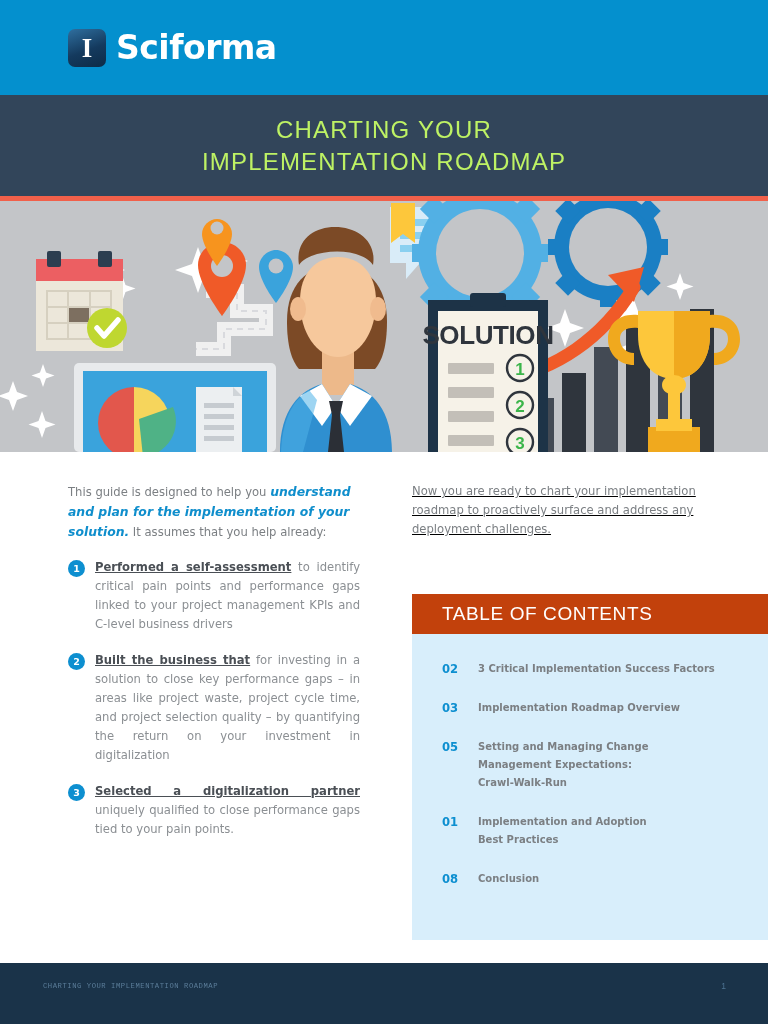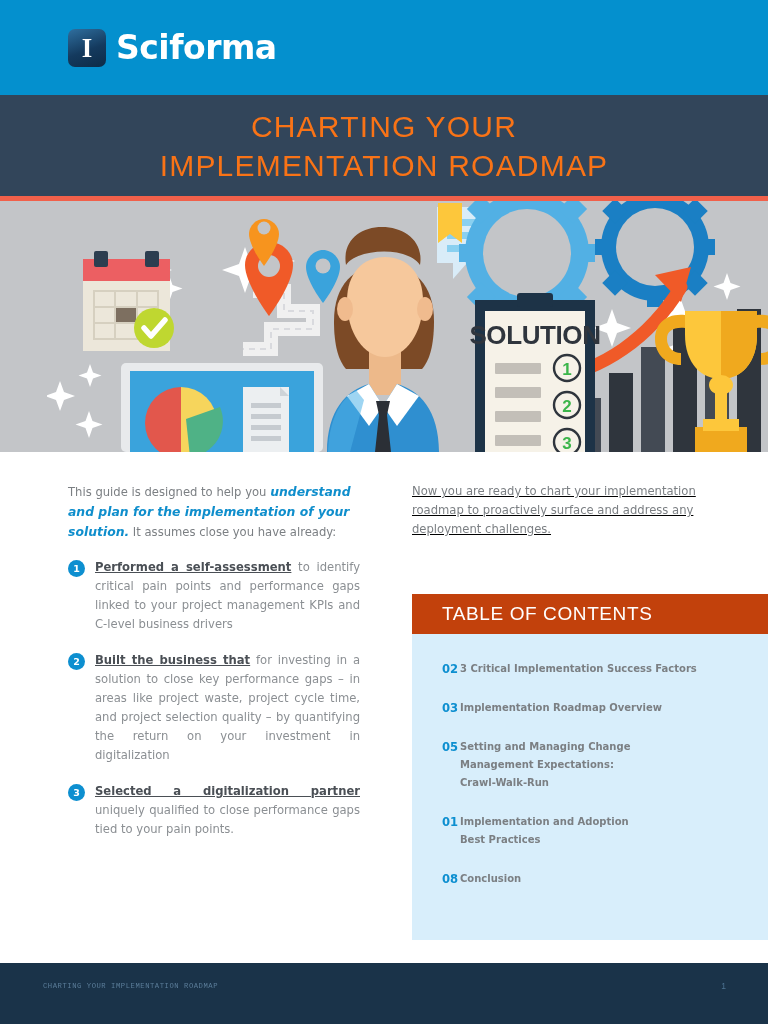--- a/index.html
+++ b/index.html
@@ -28,33 +28,33 @@
     font-size:33px; letter-spacing:-0.5px;
   }
 
   
   .title-band {
     position:absolute; left:0; top:95px; width:768px; height:101px;
     background:#32455a; display:flex; flex-direction:column;
     align-items:center; justify-content:center;
   }
   .title-band .tl {
-    color:#f97316; font-family:"Liberation Sans", sans-serif;
-    font-size:30px; letter-spacing:1.2px; line-height:1.30;
+    color:#bef264; font-family:"Liberation Sans", sans-serif;
+    font-size:24px; letter-spacing:1.2px; line-height:1.30;
     font-weight:400; text-align:center;
   }
   .accent-stripe {
     position:absolute; left:0; top:196px; width:768px; height:5px;
     background:#f1604a;
   }
 
   
   .hero {
     position:absolute; left:0; top:201px; width:768px; height:251px;
-    background:#c3c5c8; overflow:hidden;padding-left:47px;
+    background:#c3c5c8; overflow:hidden;
   }
   .hero svg { display:block; width:768px; height:251px; }
 
   
   .body-left {
     position:absolute; left:68px; top:482px; width:292px;
   }
   .lead {
     font-family:"DejaVu Sans", sans-serif;
     font-size:11.6px; line-height:19px; color:#7b7f83;
@@ -89,21 +89,21 @@
   
   .toc { position:absolute; left:412px; top:594px; width:356px; }
   .toc-head {
     background:#c2410c; height:40px; color:#ffffff;
     font-family:"Liberation Sans", sans-serif; font-size:19px;
     letter-spacing:0.6px; line-height:40px; padding-left:30px;
   }
   .toc-body {
     background:#d8eefb; padding:26px 24px 30px 30px; min-height:306px;
   }
-  .toc-row { display:flex; margin-bottom:21px; }
+  .toc-row { display:flex; gap:18px; margin-bottom:21px; }
   .toc-row:last-child { margin-bottom:0; }
   .toc-num {
     flex:0 0 auto; width:18px; color:#0d8fd0; font-weight:bold;
     font-size:11.6px; font-family:"DejaVu Sans", sans-serif; line-height:18px;
   }
   .toc-label {
     color:#7b7f83; font-size:10px; line-height:18px;
     font-family:"DejaVu Sans", sans-serif; white-space:pre-line;font-weight:bold;
   }
 
@@ -336,21 +336,21 @@
           <text x="520" y="211">2</text>
           <text x="520" y="248">3</text>
         </g>
       </g>
 
       <path d="M382 236 c-14 4 -22 10 -26 15 l0 0 h40 v-18 z" fill="#4fb3e8" opacity="0"></path>
     </svg>
   </div>
 
   <div class="body-left">
-    <div class="lead"><span>This guide is designed to help you </span><b>understand and plan for the implementation of your solution.</b><span> It assumes close you have already:</span></div>
+    <div class="lead"><span>This guide is designed to help you </span><b>understand and plan for the implementation of your solution.</b><span> It assumes that you help already:</span></div>
 
     <div class="numlist">
       <div class="numitem">
         <div class="num">1</div>
         <div class="numtext"><u>Performed a self-assessment</u><span> to identify critical pain points and performance gaps linked to your project management KPIs and C-level business drivers</span></div>
       </div>
       <div class="numitem">
         <div class="num">2</div>
         <div class="numtext"><u>Built the business that</u><span> for investing in a solution to close key performance gaps – in areas like project waste, project cycle time, and project selection quality – by quantifying the return on your investment in digitalization</span></div>
       </div>

